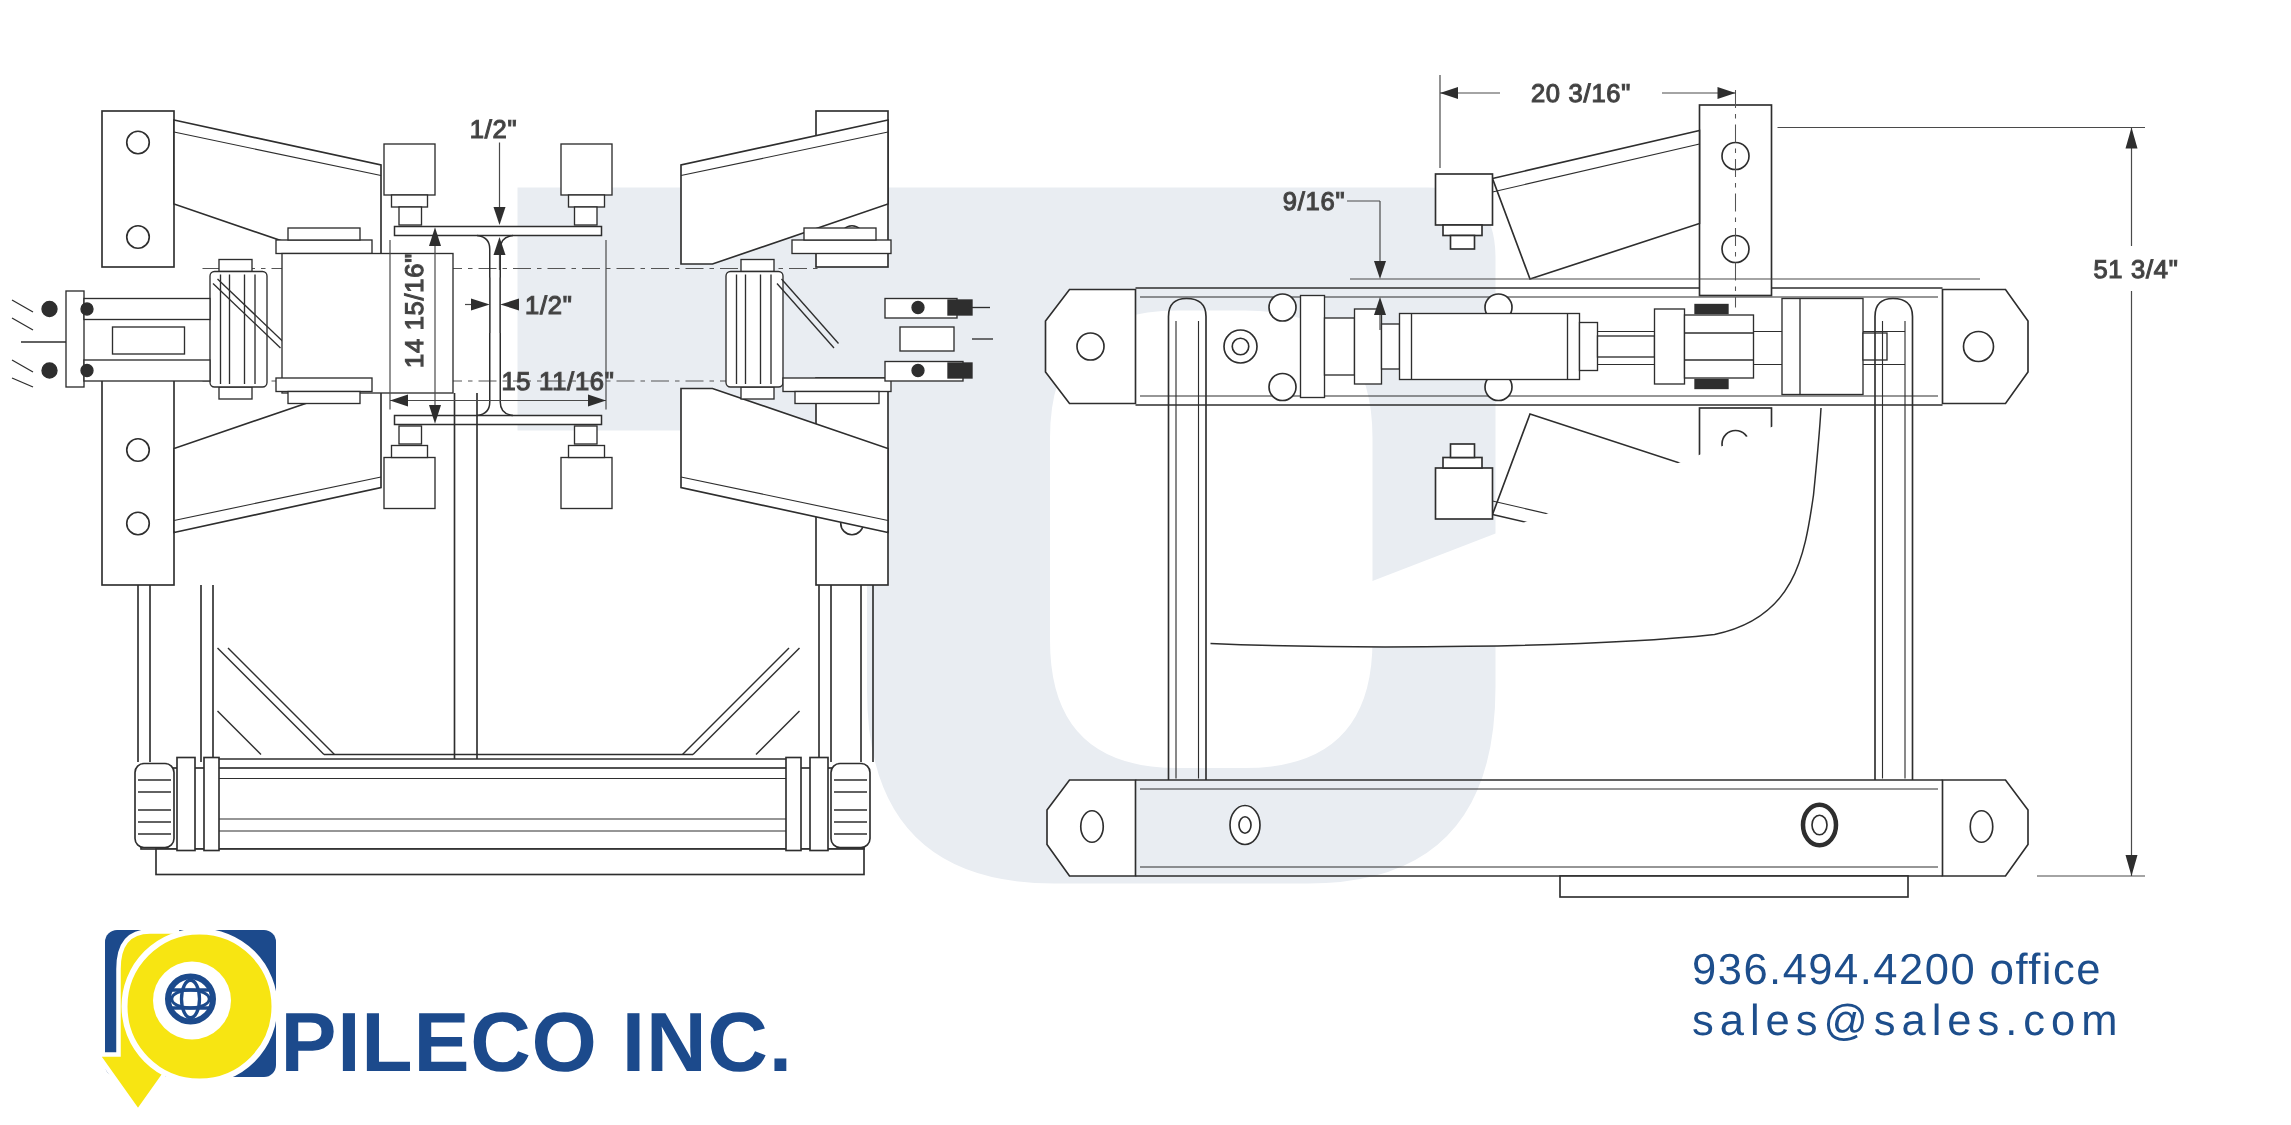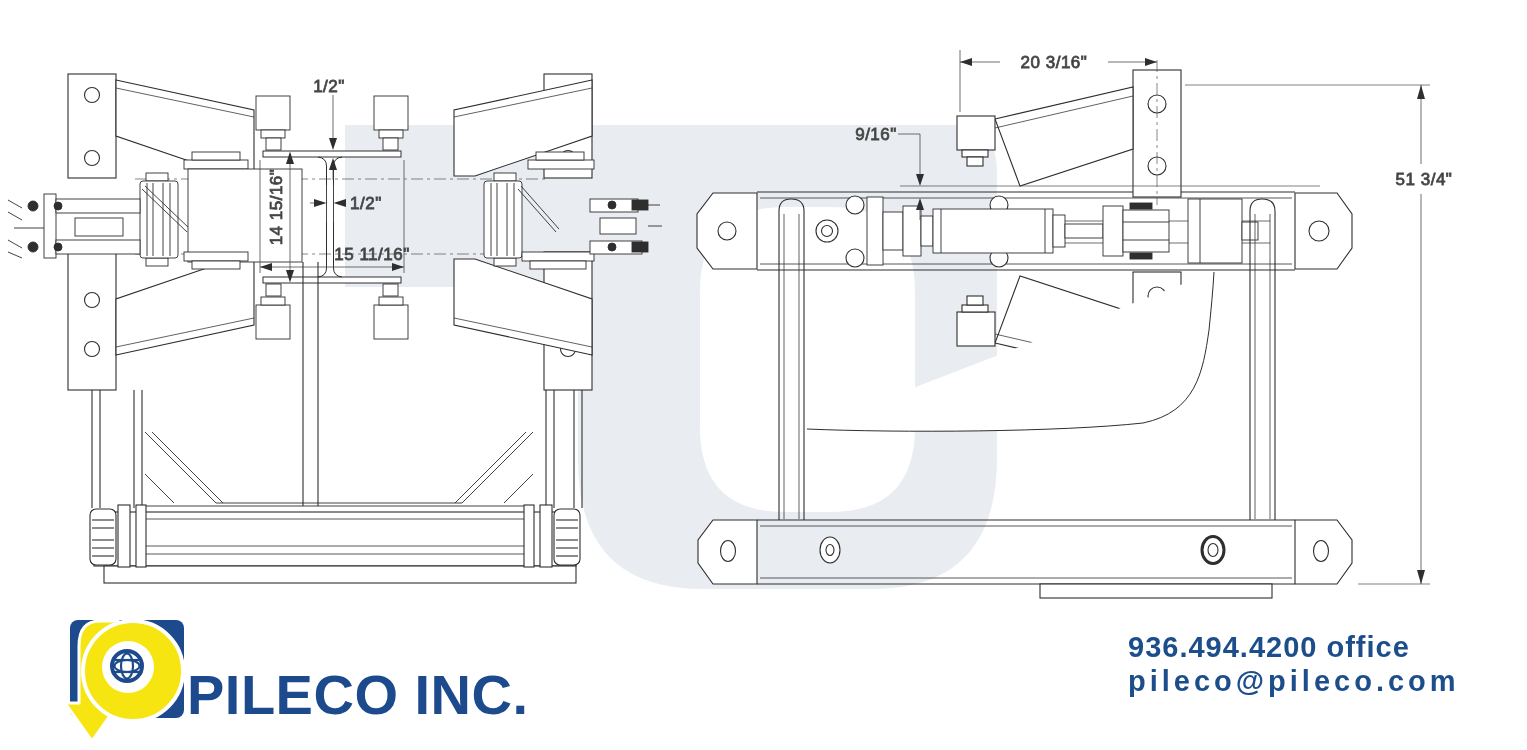--- a/index.html
+++ b/index.html
@@ -2,21 +2,21 @@
 <html><head>
 <meta charset="utf-8">
 <style>
   html,body{margin:0;padding:0;background:#ffffff;}
   #sheet{position:relative;width:1527px;height:750px;background:#ffffff;overflow:hidden;
          font-family:"Liberation Sans",sans-serif;}
   svg text{font-family:"Liberation Sans",sans-serif;}
   .dimtxt{fill:#3c3c3c;font-size:17px;letter-spacing:0.5px;}
   #company-name{position:absolute;left:187px;top:667px;color:#1c4a8c;
     font-size:56px;font-weight:700;letter-spacing:0.5px;line-height:1;}
-  #contact{position:absolute;left:1128px;top:630px;color:#1d4e8c;font-weight:700;
+  #contact{position:absolute;left:1128px;top:630px;color:#1d4e8c;font-weight:400;
     font-size:29px;line-height:34px;white-space:nowrap;}
   #contact .l1{letter-spacing:1px;}
   #contact .l2{letter-spacing:3.5px;}
   #contact .l3{letter-spacing:4px;}
 </style>
 </head>
 <body>
 
 <div id="sheet">
 
@@ -363,16 +363,16 @@
       <line x1="54" y1="52" x2="80" y2="52" stroke-width="2.2"></line>
       <line x1="54" y1="64" x2="80" y2="64" stroke-width="2.2"></line>
     </g>
   </g>
 </svg>
 
 <div id="company-name">PILECO INC.</div>
 
 <div id="contact">
   <div class="l1">936.494.4200 office</div>
-  <div class="l3">pileco@pileco.com</div>
+  <div class="l3">sales@sales.com</div>
 </div>
 
 </div>
 
 </body></html>

